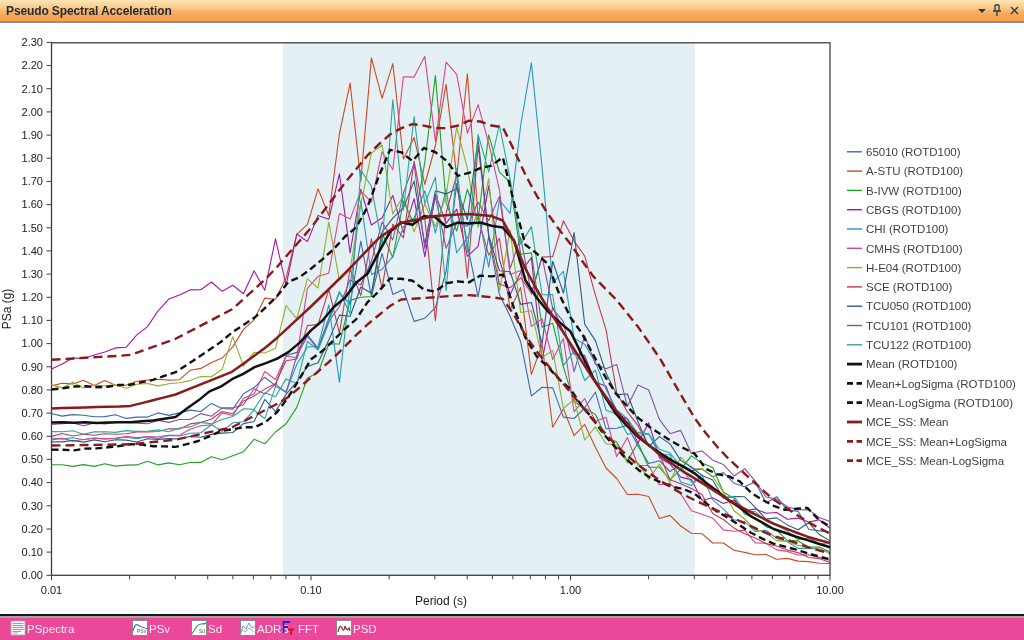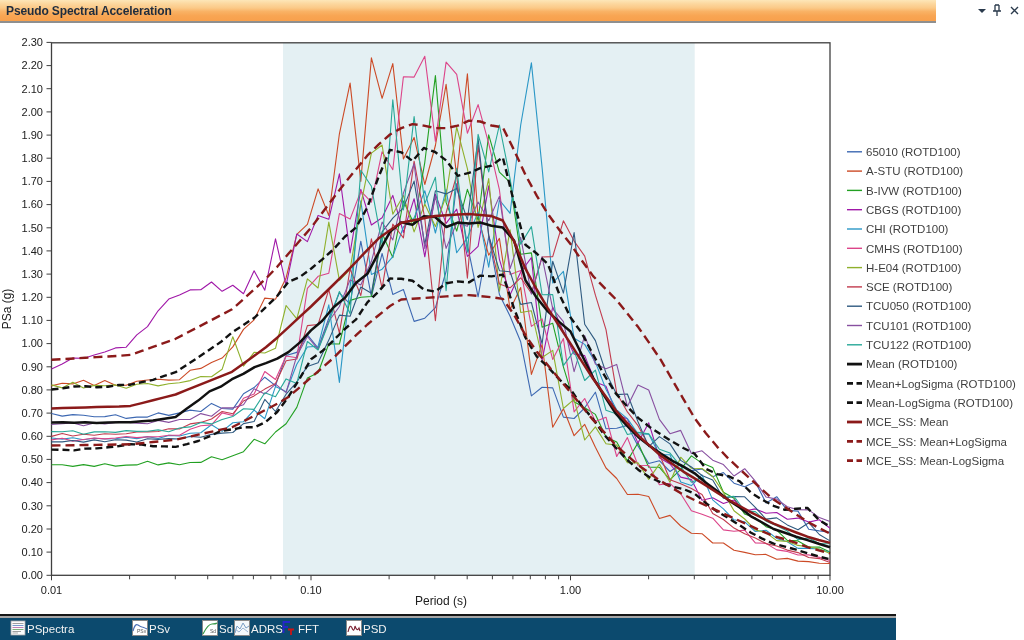--- a/index.html
+++ b/index.html
@@ -1,21 +1,21 @@
 <!DOCTYPE html>
 <html><head><meta charset="utf-8"><style>
 * { margin:0; padding:0; box-sizing:border-box; }
 body { width:1024px; height:640px; overflow:hidden; font-family:"Liberation Sans", sans-serif; background:#fff; }
-.titlebar { position:absolute; left:0; top:0; width:936px; height:23px;
+.titlebar { position:absolute; left:0; top:0; width:1024px; height:23px;
   background:linear-gradient(#fde6b8 0%, #fcd79e 18%, #fbc987 38%, #f9b265 55%, #f8a553 75%, #f8a04c 100%);
   border-bottom:2px solid #8f8f8f; }
 .titlebar .t { position:absolute; left:6px; top:4px; font-size:12px; font-weight:bold; letter-spacing:-0.12px; color:#1f2c3d; }
 .tbico { position:absolute; top:0; }
 .chart { position:absolute; left:0; top:0; width:1024px; height:640px; background:#fff; }
-.botbar { position:absolute; left:0; top:614px; width:896px; height:26px; background:#0c4a6e;
+.botbar { position:absolute; left:0; top:614px; width:1024px; height:26px; background:#ec4899;
   border-top:2px solid #161616; box-shadow:inset 0 2px 0 #a6a6a6; }
 .tab { position:absolute; top:3px; height:21px; color:#f2f2f2; font-size:11.5px; line-height:21px; white-space:nowrap; }
 .tab svg { margin-right:1px; }
 .seltab { position:absolute; left:67px; top:0px; width:50px; height:24px;
   background:linear-gradient(#ffffff, #ececec 55%, #d5d5d5); border:1px solid #9db8cc;
   border-bottom:none; border-radius:4px 4px 0 0; box-shadow:0 0 3px #d5e9fa; color:#111;
   font-size:11.5px; line-height:22px; text-align:right; padding-left:5px;margin-top:37px; }
 </style></head>
 <body>
 <div class="chart"><svg width="1024" height="640" viewBox="0 0 1024 640" font-family="Liberation Sans, sans-serif" fill="#202020">
@@ -184,30 +184,30 @@
 <div class="seltab"><svg width="16" height="16" viewBox="0 0 16 16" style="vertical-align:-3px">
         <rect x="0.5" y="0.5" width="15" height="15" fill="#fff" stroke="#888"></rect>
         <path d="M2 3 Q4 10 7 12 T14 13" fill="none" stroke="#b03030" stroke-width="1.3"></path>
         <text x="6" y="12" font-size="5" fill="#555">PSa</text>
       </svg>PSa</div>
 <div class="tab" style="left:132px"><svg width="16" height="16" viewBox="0 0 16 16" style="vertical-align:-3px">
         <rect x="0.5" y="0.5" width="15" height="15" fill="#fff" stroke="#888"></rect>
         <path d="M1 11 Q3 3 6 5 T10 7 T15 9" fill="none" stroke="#4a6fb5" stroke-width="1.2"></path>
         <text x="5" y="13" font-size="5" fill="#555">PSv</text>
       </svg>PSv</div>
-<div class="tab" style="left:202px"><svg width="16" height="16" viewBox="0 0 16 16" style="vertical-align:-3px">
+<div class="tab" style="left:191px"><svg width="16" height="16" viewBox="0 0 16 16" style="vertical-align:-3px">
         <rect x="0.5" y="0.5" width="15" height="15" fill="#fff" stroke="#888"></rect>
         <path d="M1 14 Q6 4 10 4 T15 3" fill="none" stroke="#3a9a4a" stroke-width="1.2"></path>
         <text x="8" y="13" font-size="5" fill="#555">Sd</text>
       </svg>Sd</div>
-<div class="tab" style="left:234px"><svg width="16" height="16" viewBox="0 0 16 16" style="vertical-align:-3px">
+<div class="tab" style="left:240px"><svg width="16" height="16" viewBox="0 0 16 16" style="vertical-align:-3px">
         <rect x="0.5" y="0.5" width="15" height="15" fill="#f4f8fb" stroke="#888"></rect>
         <path d="M1 13 L3 6 L6 9 L9 3 L12 8 L15 6" fill="none" stroke="#7a9ec5" stroke-width="1"></path>
         <path d="M1 9 L5 12 L9 8 L14 12" fill="none" stroke="#9ab5d5" stroke-width="1"></path>
       </svg>ADRS</div>
 <div class="tab" style="left:281px"><svg width="16" height="16" viewBox="0 0 16 16" style="vertical-align:-3px">
         <path d="M2.5 13 L2.5 2 L9 2 M2.5 7 L7 7" fill="none" stroke="#2525cc" stroke-width="1.8"></path>
         <path d="M7 9.5 L13 9.5 M10 9.5 L10 15" fill="none" stroke="#cc1515" stroke-width="1.8"></path>
       </svg>FFT</div>
-<div class="tab" style="left:346px"><svg width="16" height="16" viewBox="0 0 16 16" style="vertical-align:-3px">
+<div class="tab" style="left:336px"><svg width="16" height="16" viewBox="0 0 16 16" style="vertical-align:-3px">
         <rect x="0.5" y="0.5" width="15" height="15" fill="#fff" stroke="#888"></rect>
         <path d="M2 12 Q4 3 6 8 T9 6 Q11 12 13 8 L14 11" fill="none" stroke="#7a2030" stroke-width="1.1"></path>
       </svg>PSD</div>
 </div>
 </body></html>

